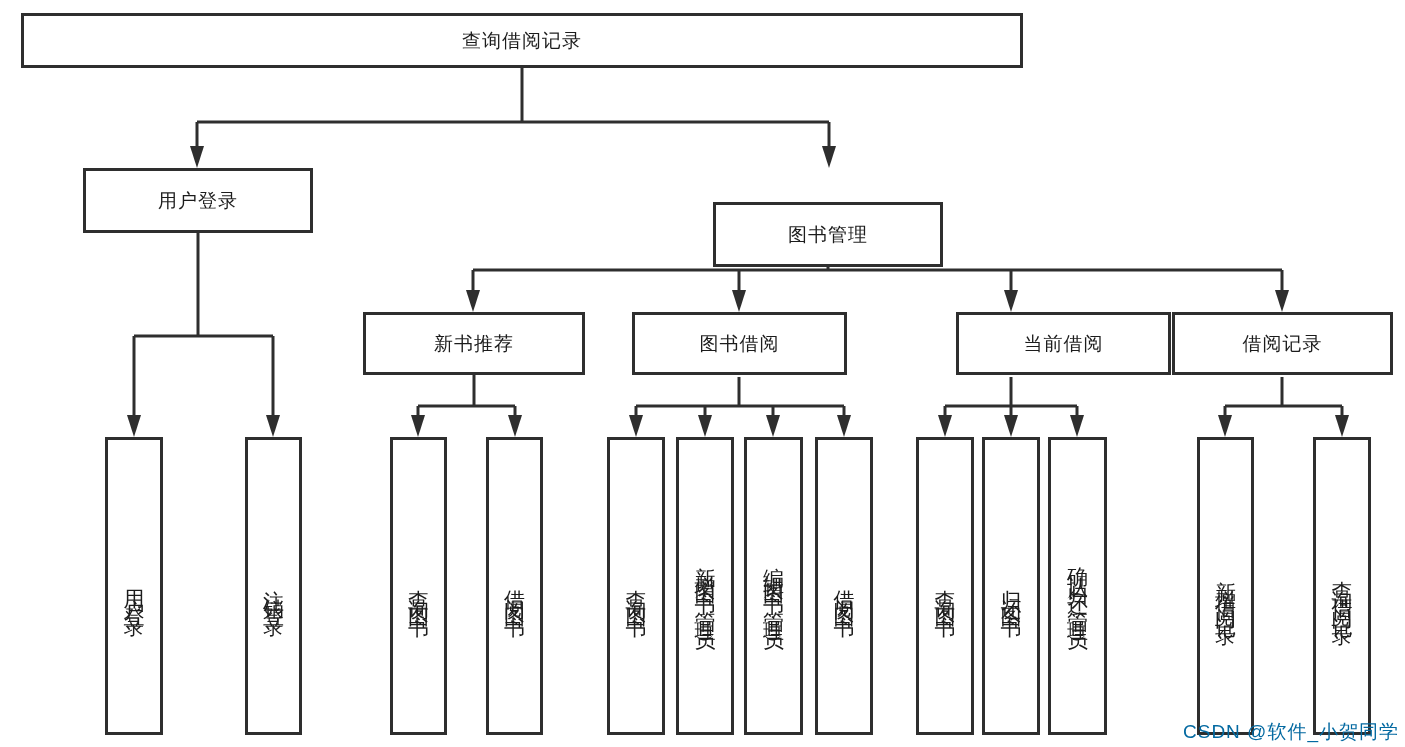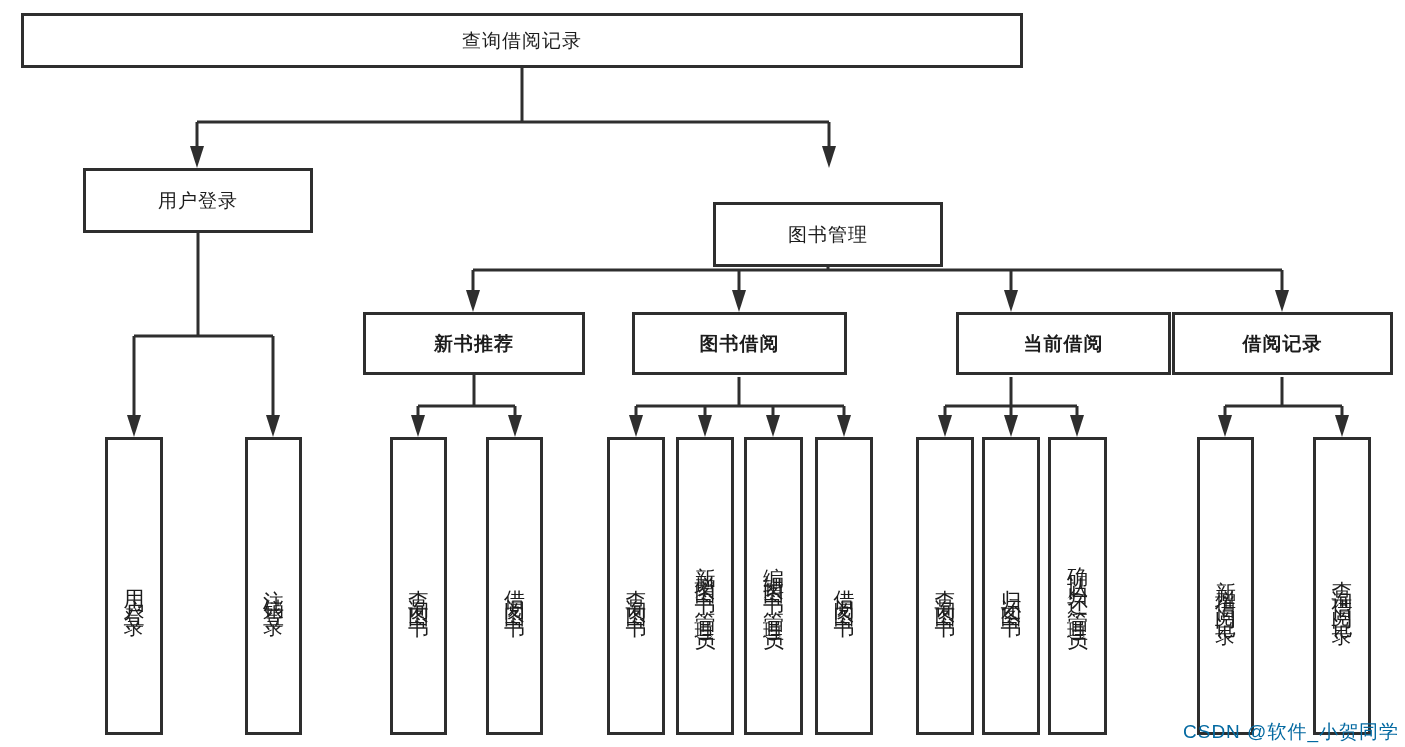--- a/index.html
+++ b/index.html
@@ -13,21 +13,21 @@
   .node {
     position:absolute; background:#ffffff;
     border:3px solid #2e2e2e; box-sizing:border-box;
     display:flex; align-items:center; justify-content:center;
     color:#1c1c1c;
   }
   .h-node { font-size:19px; letter-spacing:1px; }
   .root-node  { left:21px;  top:13px;  width:1002px; height:55px; }
   .n-user-login    { left:83px;  top:168px; width:230px; height:65px; }
   .n-book-mgmt     { left:713px; top:168px; width:230px; height:65px;margin-top:34px; }
-  .lvl3 { top:312px; height:63px;font-weight:bold; }
+  .lvl3 { top:312px; height:63px; }
   .n-new-book      { left:363px;  width:222px; }
   .n-book-borrow   { left:632px;  width:215px; }
   .n-current-borrow{ left:956px;  width:215px; }
   .n-borrow-record { left:1172px; width:221px; }
   .v-node {
     top:437px; height:298px;
     writing-mode:vertical-rl; text-orientation:mixed;
     font-size:21px; letter-spacing:9px; text-indent:9px;
     white-space:nowrap;
   }

